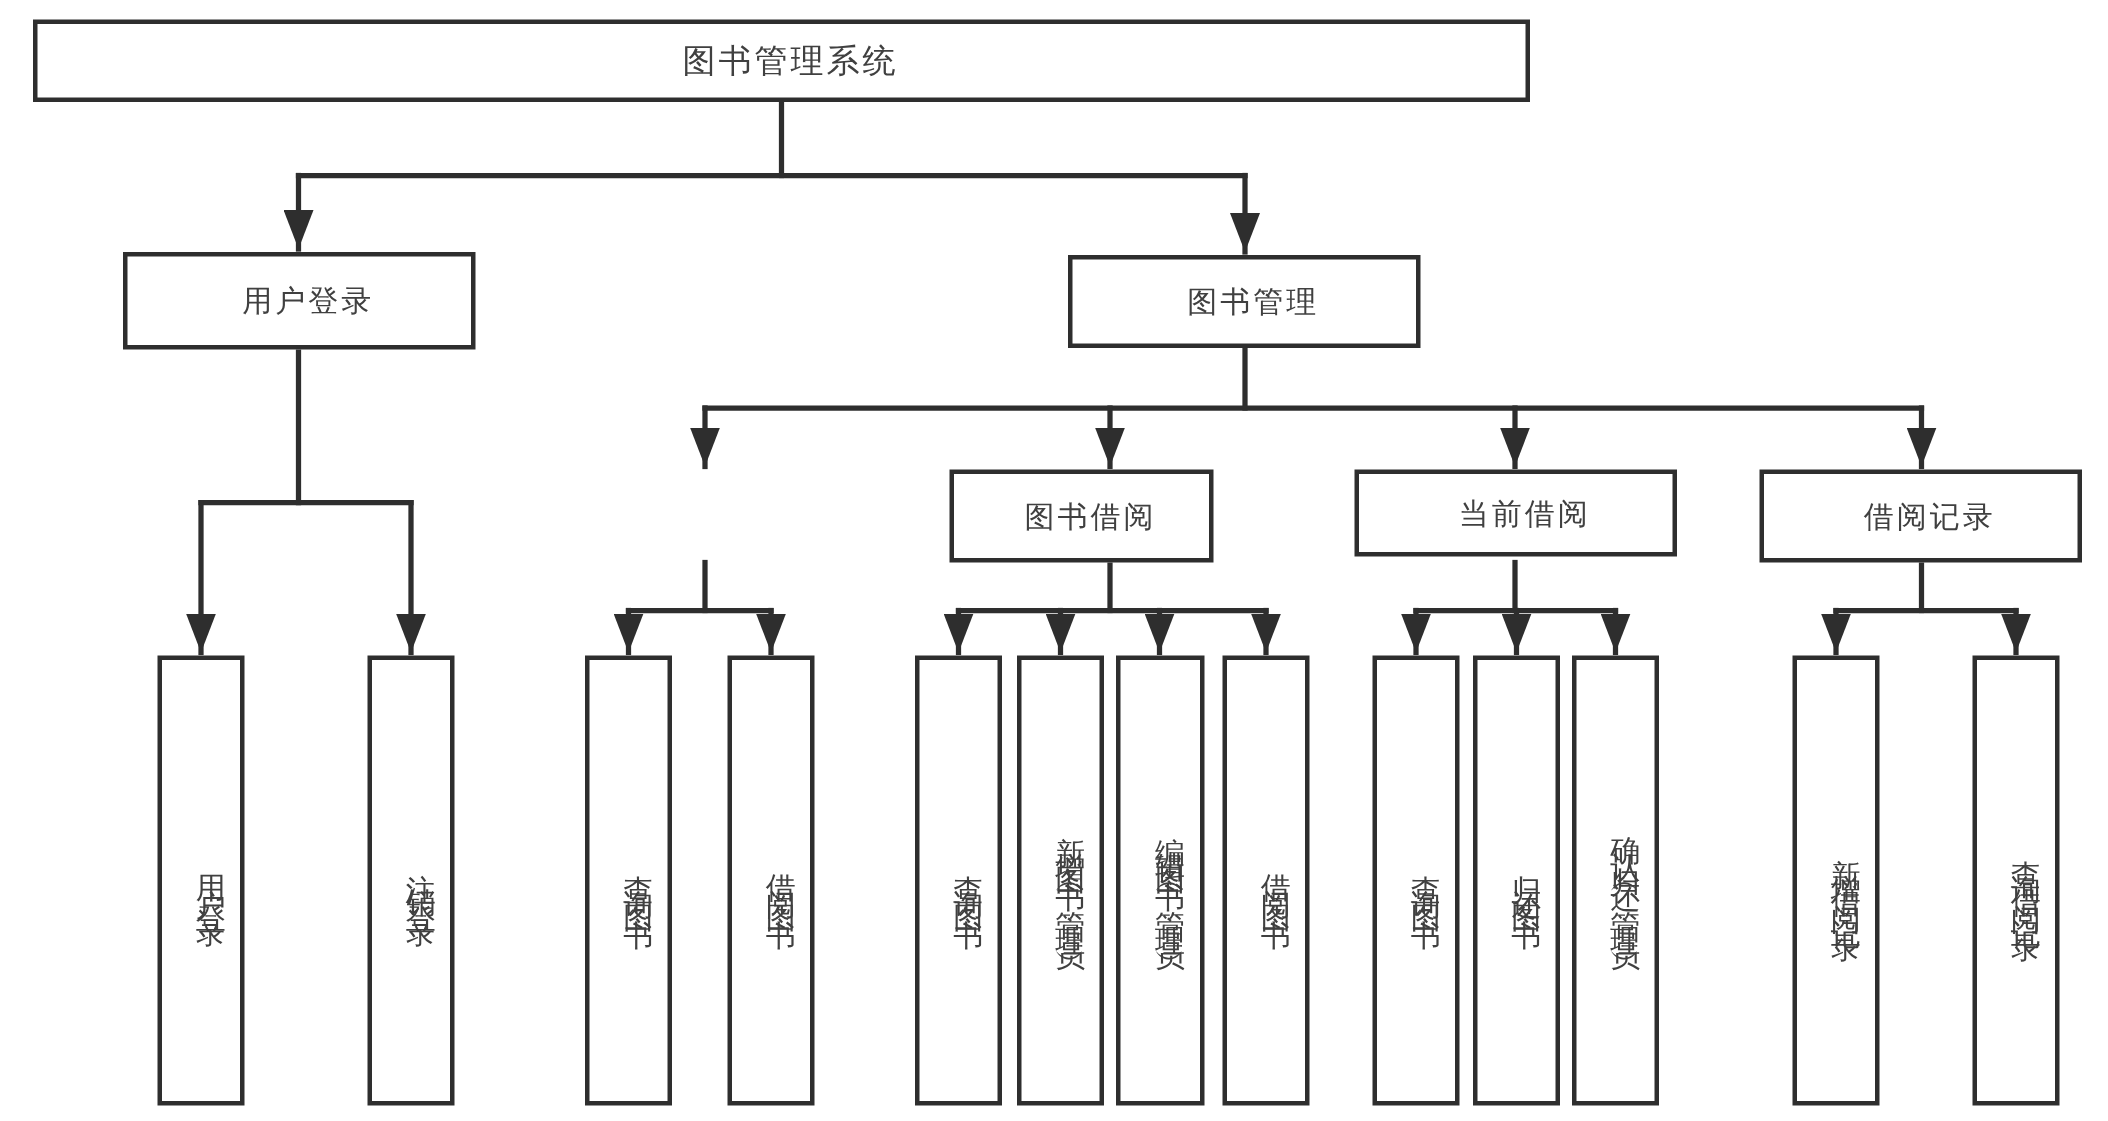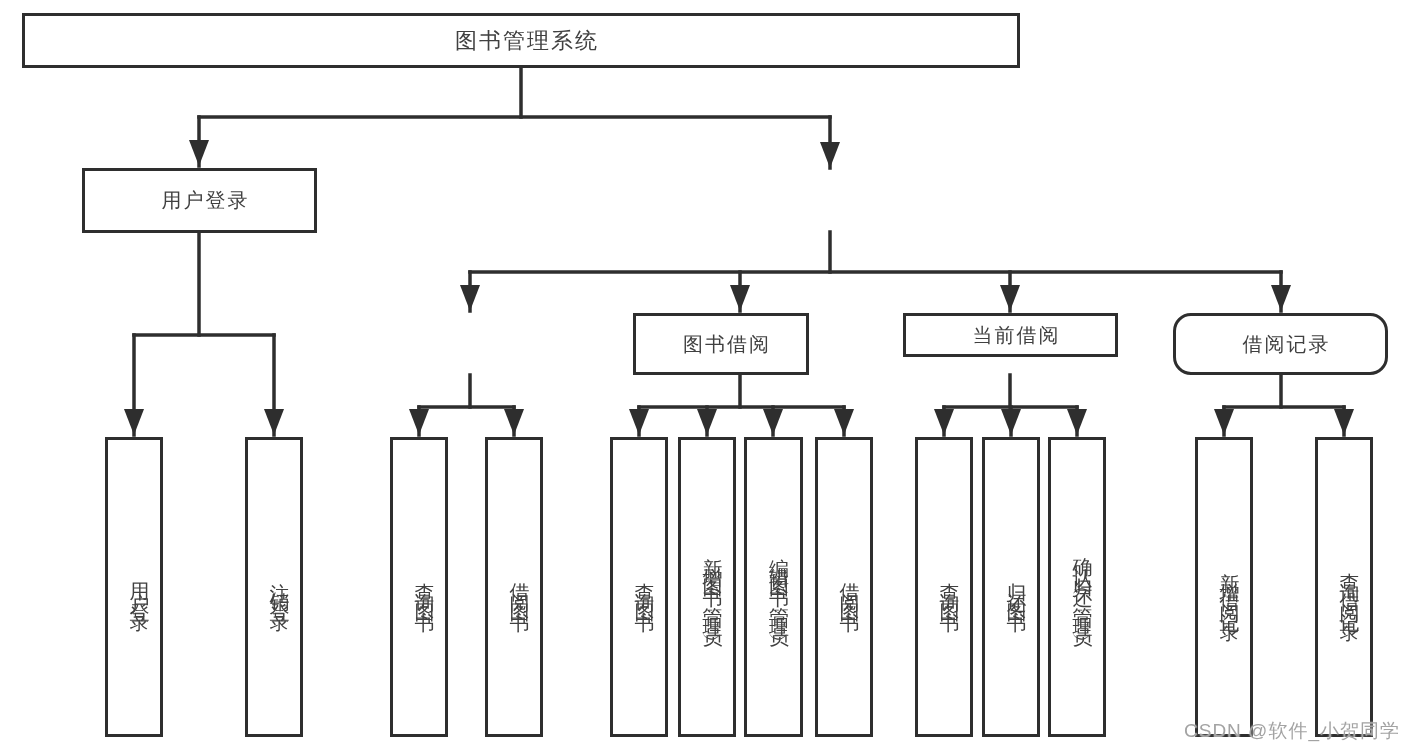--- a/index.html
+++ b/index.html
@@ -98,37 +98,37 @@
 
     <path d="M1281,375 V407"></path>
     <path d="M1224,407 H1344"></path>
     <path d="M1224,407 V435" marker-end="url(#arrow)"></path>
     <path d="M1344,407 V435" marker-end="url(#arrow)"></path>
   </svg>
 
   <div class="node root-box" style="left:22px;top:13px;width:998px;height:55px;">图书管理系统</div>
 
   <div class="node h-box" style="left:82px;top:168px;width:235px;height:65px;">用户登录</div>
+  <div class="node h-box" style="left:712px;top:170px;width:235px;height:62px;">图书管理</div>
 
   <div class="node h-box" style="left:633px;top:313px;width:176px;height:62px;">图书借阅</div>
-  <div class="node h-box" style="left:903px;top:313px;width:215px;height:44px;">当前借阅</div>
-  <div class="node h-box" style="left:1173px;top:313px;width:215px;height:62px;border-radius:18px;">借阅记录</div>
+  <div class="node h-box" style="left:903px;top:313px;width:215px;height:58px;">当前借阅</div>
+  <div class="node h-box" style="left:1173px;top:313px;width:215px;height:62px;">借阅记录</div>
 
   <div class="node v-box" style="left:105px;top:437px;width:58px;height:300px;">用户登录</div>
   <div class="node v-box" style="left:245px;top:437px;width:58px;height:300px;">注销登录</div>
 
   <div class="node v-box" style="left:390px;top:437px;width:58px;height:300px;">查询图书</div>
   <div class="node v-box" style="left:485px;top:437px;width:58px;height:300px;">借阅图书</div>
 
   <div class="node v-box" style="left:610px;top:437px;width:58px;height:300px;">查询图书</div>
   <div class="node v-box" style="left:678px;top:437px;width:58px;height:300px;">新增图书（管理员）</div>
   <div class="node v-box" style="left:744px;top:437px;width:59px;height:300px;">编辑图书（管理员）</div>
   <div class="node v-box" style="left:815px;top:437px;width:58px;height:300px;">借阅图书</div>
 
   <div class="node v-box" style="left:915px;top:437px;width:58px;height:300px;">查询图书</div>
   <div class="node v-box" style="left:982px;top:437px;width:58px;height:300px;">归还图书</div>
   <div class="node v-box" style="left:1048px;top:437px;width:58px;height:300px;">确认归还（管理员）</div>
 
   <div class="node v-box" style="left:1195px;top:437px;width:58px;height:300px;">新增借阅记录</div>
   <div class="node v-box" style="left:1315px;top:437px;width:58px;height:300px;">查询借阅记录</div>
 
-  <div class="watermark">CSDN @软件_小贺同学</div>
 </div>
 
 </body></html>

